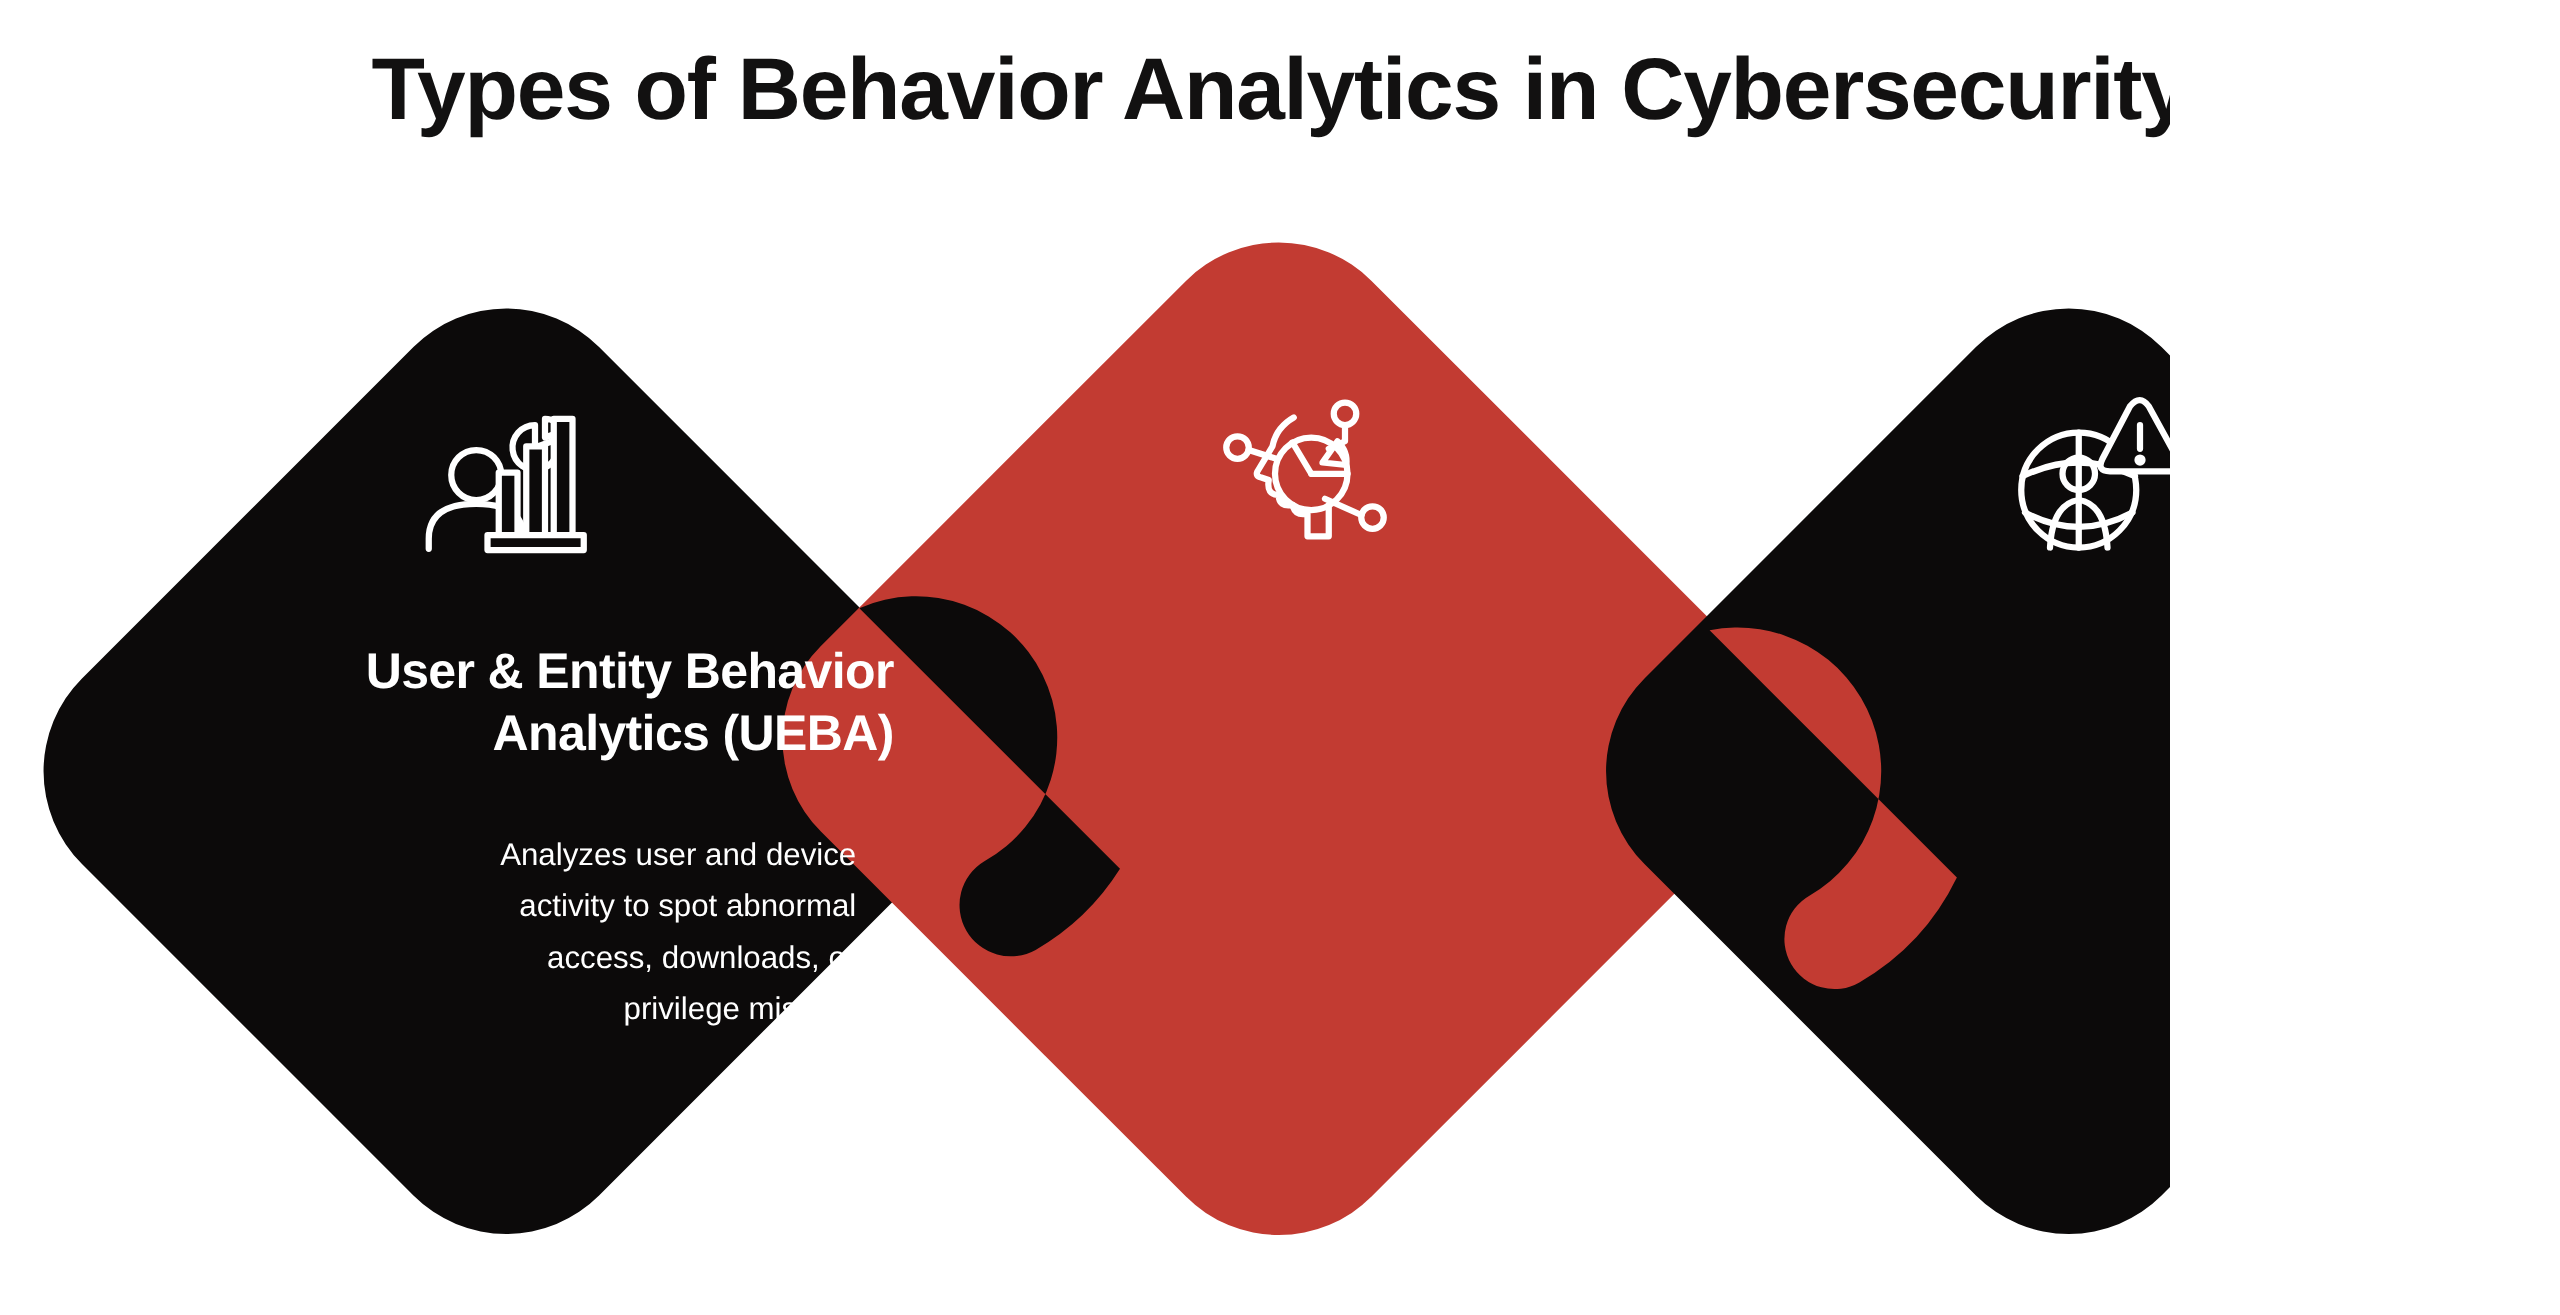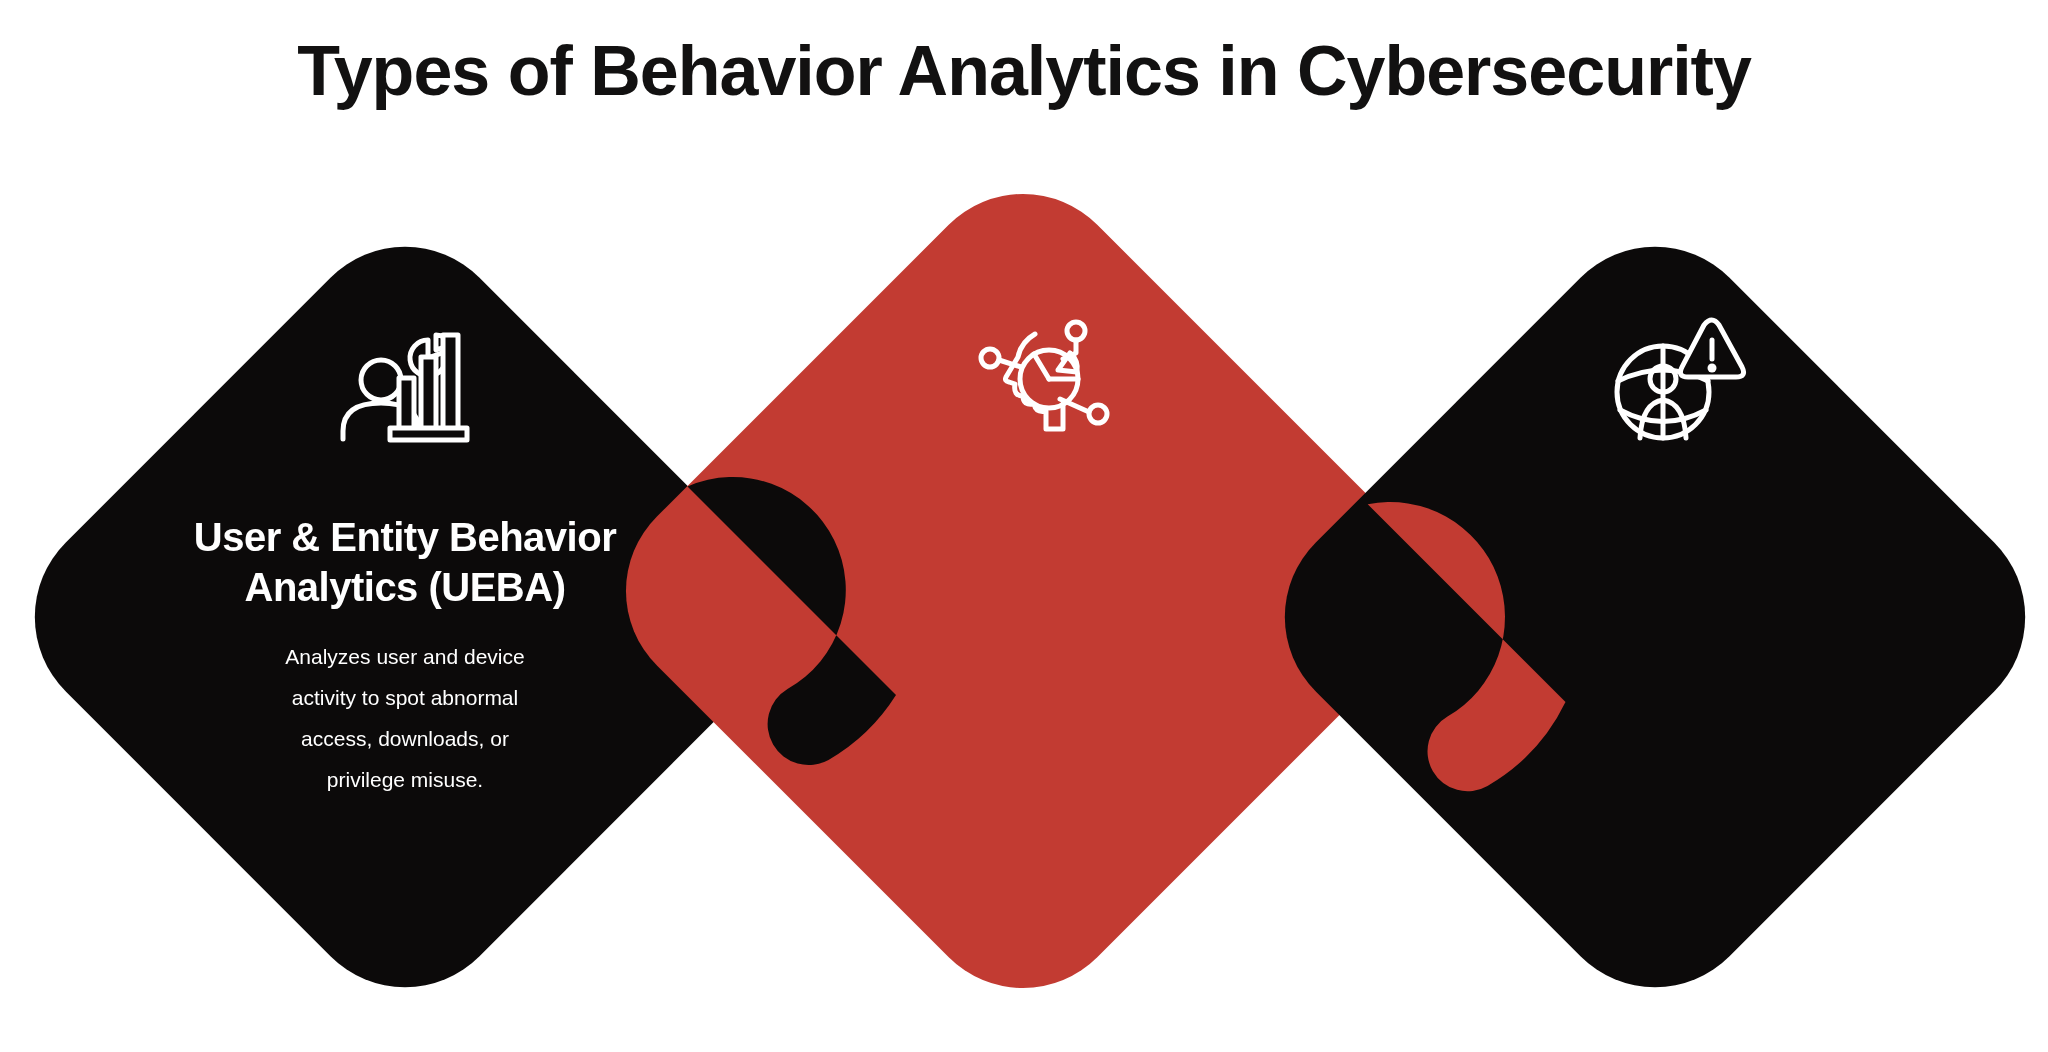--- a/index.html
+++ b/index.html
@@ -1,36 +1,36 @@
 <!DOCTYPE html>
 <html><head>
 <meta charset="utf-8">
 <style>
   html,body{margin:0;padding:0;background:#ffffff;}
   .canvas{
-    position:relative;width:2048px;height:1052px;overflow:hidden;
+    position:relative;width:1736px;height:1052px;overflow:hidden;
     background:#ffffff;font-family:"Liberation Sans",sans-serif;
   }
   .shapes-svg{position:absolute;left:0;top:0;width:2048px;height:1052px;}
   .main-title{
     position:absolute;top:30px;left:0;width:2048px;text-align:center;
     font-size:70px;line-height:82px;font-weight:bold;color:#121111;
     letter-spacing:-1px;
   }
   .card-title{
     position:absolute;top:512px;width:620px;transform:translateX(-50%);
     text-align:center;color:#ffffff;font-weight:bold;
     font-size:40px;line-height:50px;white-space:pre-line;letter-spacing:-0.5px;
   }
   .card-body{
-    position:absolute;top:636px;width:560px;transform:translateX(-50%);
+    position:absolute;top:664px;width:560px;transform:translateX(-50%);
     text-align:center;color:#ffffff;font-weight:normal;
-    font-size:21px;line-height:41px;white-space:pre-line;
+    font-size:25px;line-height:41px;white-space:pre-line;
   }
-  .cx-ueba{left:405px;}
+  .cx-ueba{left:405px;text-align:right;}
   .cx-nba{left:1040px;}
   .cx-itba{left:1678px;}
   .shape-black{fill:#0c0a0a;}
   .shape-red{fill:#c23b32;}
   .icon{stroke:#ffffff;stroke-width:5;fill:none;stroke-linecap:round;stroke-linejoin:round;}
   .icon-fill-black{fill:#0c0a0a;}
   .icon-fill-white{fill:#ffffff;stroke:none;}
 </style>
 </head>
 <body>

